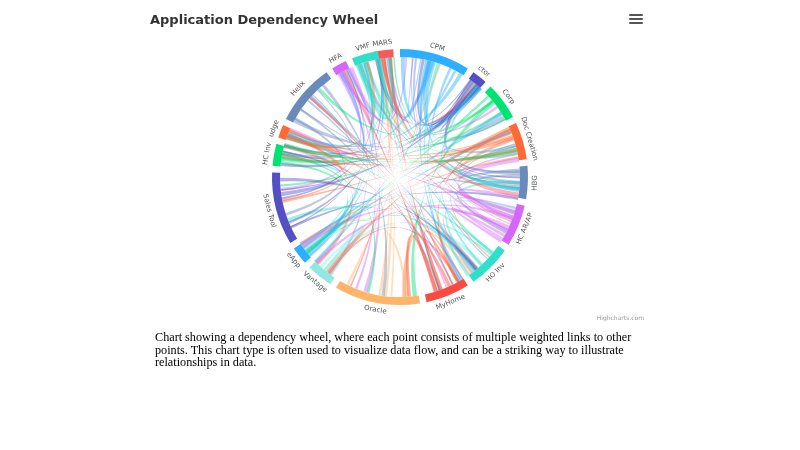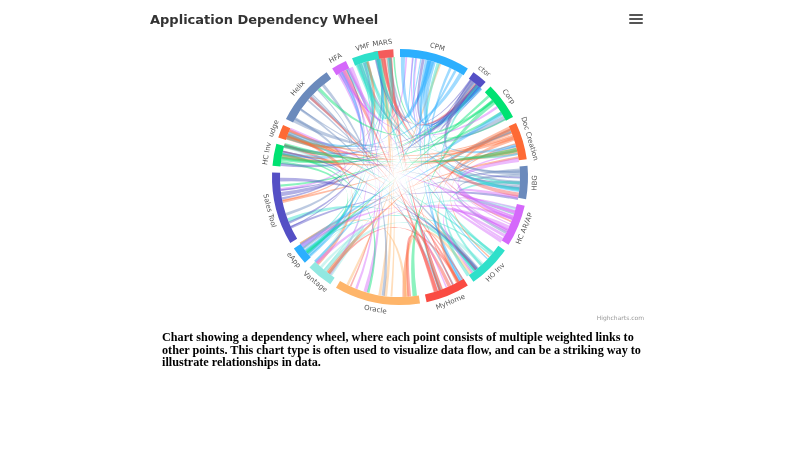--- a/index.html
+++ b/index.html
@@ -3,21 +3,21 @@
 <meta charset="utf-8">
 <style>
   html, body { margin:0; padding:0; background:#ffffff; }
   body { width:800px; height:450px; position:relative; overflow:hidden; font-family:"DejaVu Sans", sans-serif; }
   .chart-container { position:absolute; left:150px; top:0; width:500px; height:325px; }
   .chart-title { position:absolute; left:0; right:0; top:12px; text-align:left; font-size:13px; font-weight:bold; color:#333333; font-family:"DejaVu Sans", sans-serif; }
   .menu-button { position:absolute; right:6px; top:12px; width:16px; height:16px; cursor:pointer; }
   .menu-button span { display:block; height:2px; background:#555; margin:2px 1px 0 1px; border-radius:1px; }
   .wheel { position:absolute; left:0; top:0; width:500px; height:325px; }
   .credits { position:absolute; right:6px; top:314px; font-size:6px; color:#999999; font-family:"DejaVu Sans", sans-serif; }
-  .description { position:absolute; left:162px; top:331px; width:500px; font-family:"Liberation Serif", serif; font-size:12.2px; line-height:12.5px; color:#000;font-weight:bold; }
+  .description { position:absolute; left:155px; top:331px; width:500px; font-family:"Liberation Serif", serif; font-size:12.2px; line-height:12.5px; color:#000; }
   .node-label { font-family:"DejaVu Sans", sans-serif; font-size:7px; fill:#555; }
 </style>
 </head>
 <body>
 
 <div class="chart-container">
   <svg class="wheel" viewBox="150 0 500 325" width="500" height="325" xmlns="http://www.w3.org/2000/svg">
     <g id="links">
         <path d="M459.43775769550007,281.2456376071969 Q400,177 329.58828639095293,274.1709348860941 L327.3866260316414,272.5368929834506 Q400,177 457.04057000489024,282.57638643900077 Z" fill="#fa4b42" fill-opacity="0.45"></path>
         <path d="M348.76257225787947,285.511409530846 Q400,177 438.79370349091107,63.44363263357148 L441.2760831235396,64.32220732558412 Q400,177 346.39388806939576,284.3610020616589 Z" fill="#feb56a" fill-opacity="0.45"></path>

